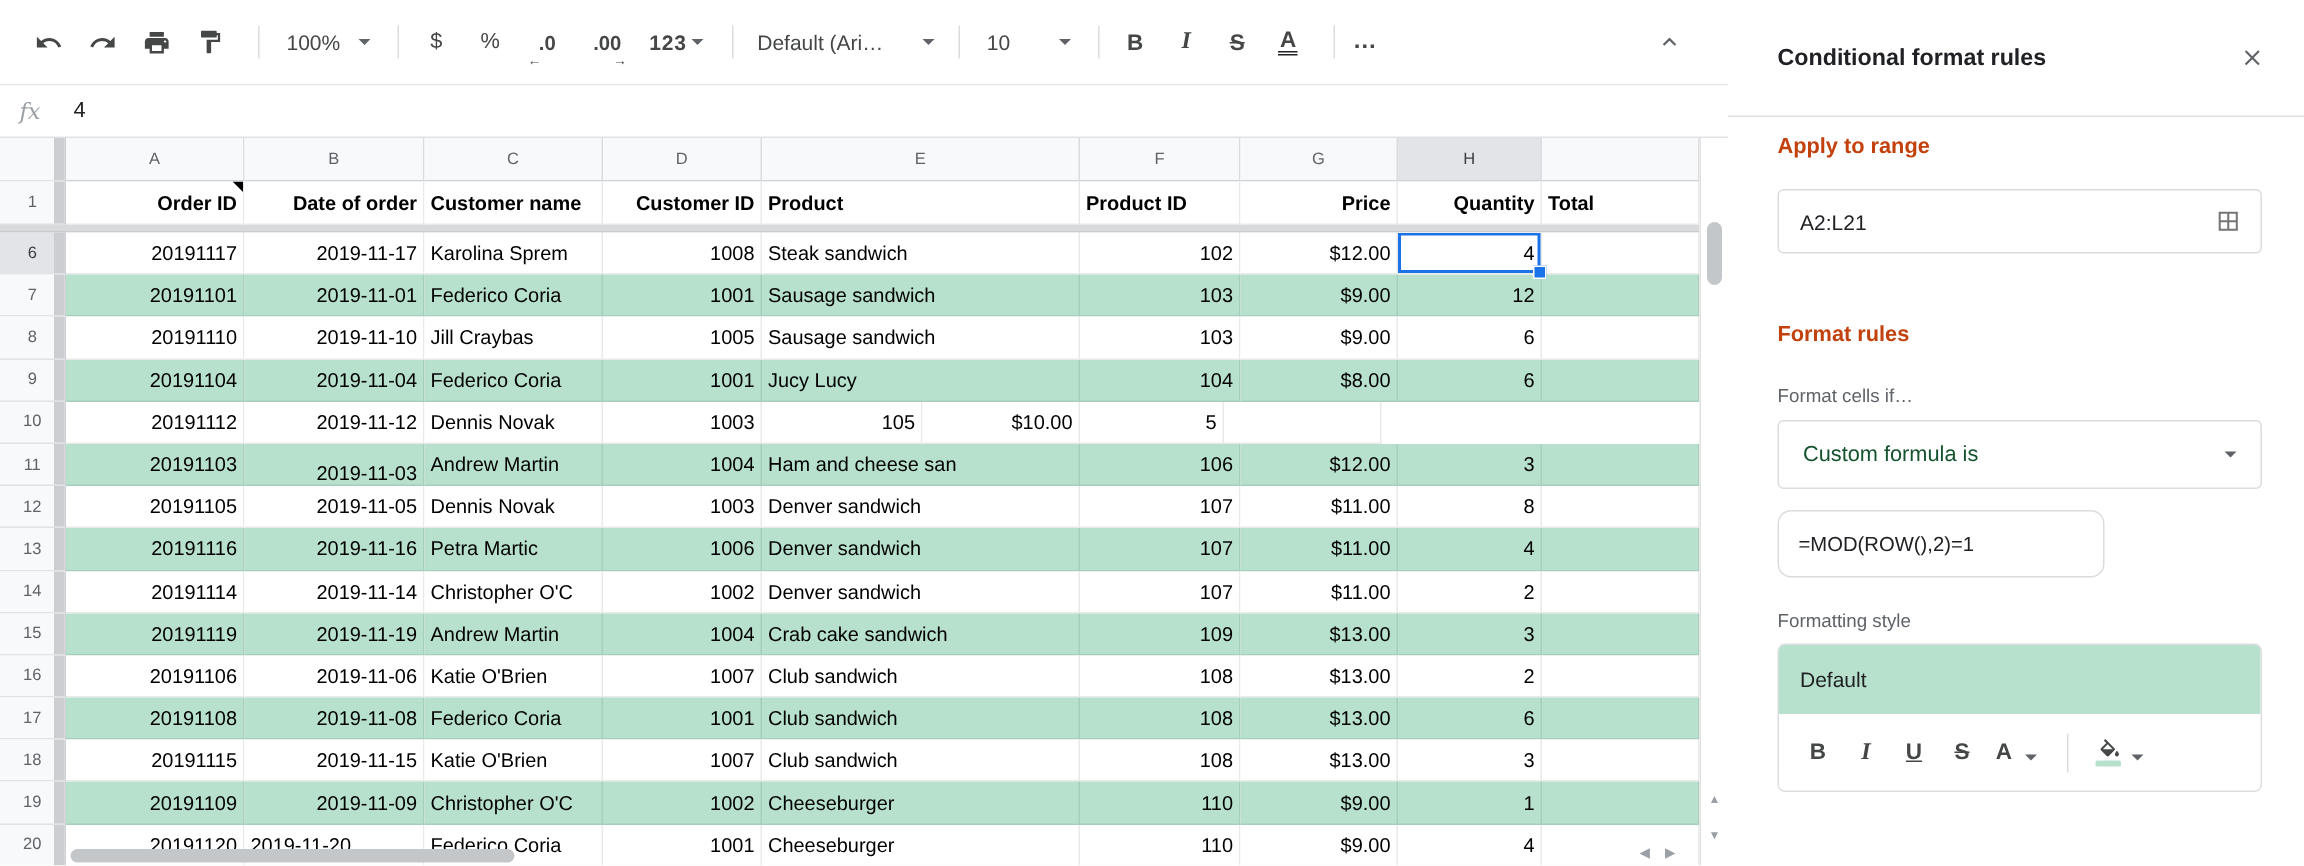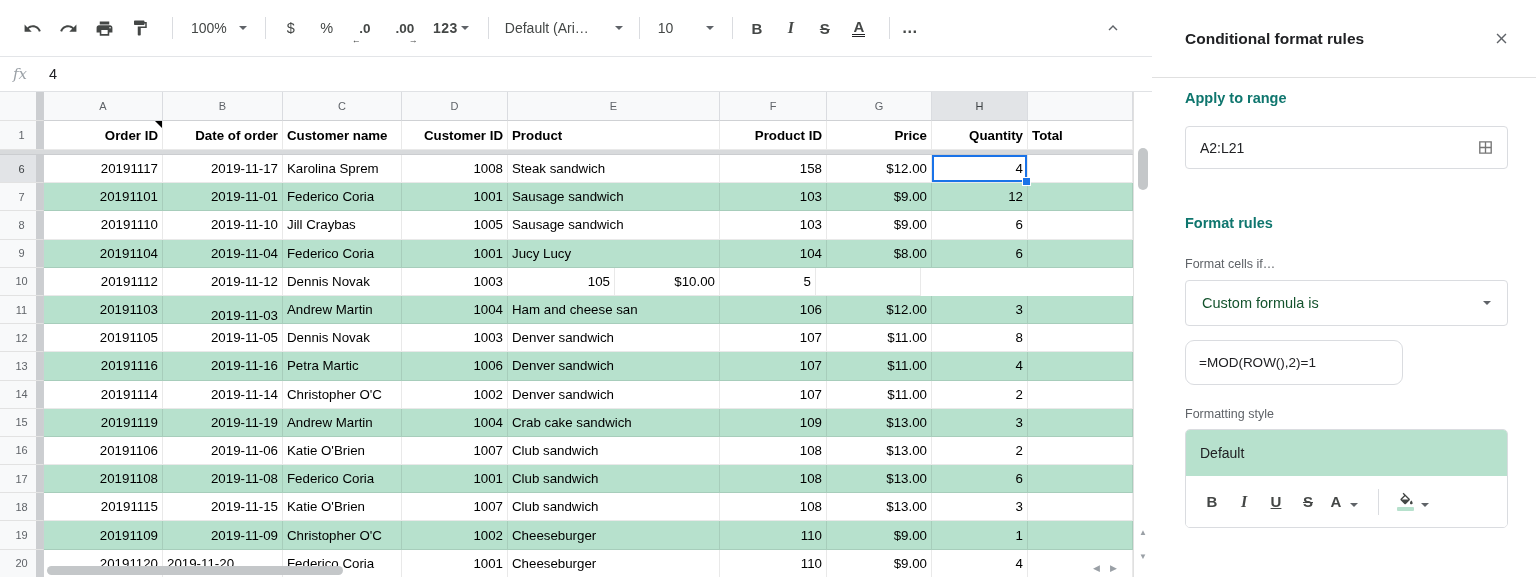--- a/index.html
+++ b/index.html
@@ -63,21 +63,21 @@
   .sarr{position:absolute;left:0;width:18px;text-align:center;font-size:8px;color:#9aa0a6;cursor:pointer;}
   .harrows{position:absolute;left:1093px;top:563px;display:flex;gap:10px;font-size:9px;color:#9aa0a6;}
   .harrows span{cursor:pointer;}
 
   
   .panel{position:absolute;left:1152px;top:0;width:384px;height:577px;background:#fff;box-sizing:border-box;}
   .p-head{height:78px;display:flex;align-items:center;padding:0 26px 0 33px;border-bottom:1px solid #e0e0e0;box-sizing:border-box;}
   .p-title{flex:1;font-size:15.5px;font-weight:bold;color:#202124;}
   .p-close{cursor:pointer;display:flex;align-items:center;}
   .p-body{padding:12px 28px 0 33px;}
-  .p-section{font-size:14.5px;font-weight:bold;color:#0f766e;}
+  .p-section{font-size:14.5px;font-weight:bold;color:#c2410c;}
   .p-sub{font-size:12.5px;color:#5f6368;}
   .rangebox{margin-top:20px;height:43px;border:1px solid #dadce0;border-radius:4px;display:flex;align-items:center;padding:0 12px 0 14px;box-sizing:border-box;cursor:text;}
   .rangebox .rtext{flex:1;font-size:14px;color:#202124;}
   .mt-rules{margin-top:46px;}
   .mt-cond{margin-top:26px;}
   .selbox{margin-top:9px;height:46px;border:1px solid #dadce0;border-radius:4px;display:flex;align-items:center;padding:0 16px;box-sizing:border-box;cursor:pointer;}
   .selbox .stext{flex:1;font-size:14.5px;color:#14532d;}
   .formulabox{margin-top:14px;width:218px;height:45px;border:1px solid #dadce0;border-radius:9px;display:flex;align-items:center;padding:0 13px;box-sizing:border-box;font-size:13.5px;color:#202124;cursor:text;}
   .mt-style{margin-top:22px;}
   .stylecard{margin-top:8px;border:1px solid #dadce0;border-radius:5px;overflow:hidden;}
@@ -196,21 +196,21 @@
           </div>
           <div class="cell" style="width: 119px; justify-content: flex-start;">
             <span>Customer name</span>
           </div>
           <div class="cell" style="width: 106px; justify-content: flex-end;">
             <span>Customer ID</span>
           </div>
           <div class="cell" style="width: 212px; justify-content: flex-start;">
             <span>Product</span>
           </div>
-          <div class="cell" style="width: 107px; justify-content: flex-end;">
+          <div class="cell" style="width: 107px; justify-content: flex-start;">
             <span>Product ID</span>
           </div>
           <div class="cell" style="width: 105px; justify-content: flex-end;">
             <span>Price</span>
           </div>
           <div class="cell" style="width: 96px; justify-content: flex-end;">
             <span>Quantity</span>
           </div>
           <div class="cell" style="width: 105px; justify-content: flex-start;">
             <span>Total</span>
@@ -230,21 +230,21 @@
           <div class="cell" style="width: 119px; justify-content: flex-start;">
             <span>Karolina Sprem</span>
           </div>
           <div class="cell" style="width: 106px; justify-content: flex-end;">
             <span>1008</span>
           </div>
           <div class="cell" style="width: 212px; justify-content: flex-start;">
             <span>Steak sandwich</span>
           </div>
           <div class="cell" style="width: 107px; justify-content: flex-end;">
-            <span>158</span>
+            <span>102</span>
           </div>
           <div class="cell" style="width: 105px; justify-content: flex-end;">
             <span>$12.00</span>
           </div>
           <div class="cell selected" style="width: 96px; justify-content: flex-end;">
             <span>4</span>
             <div class="fill-handle"></div>
           </div>
           <div class="cell" style="width: 105px; justify-content: flex-start;">
             <span></span>

